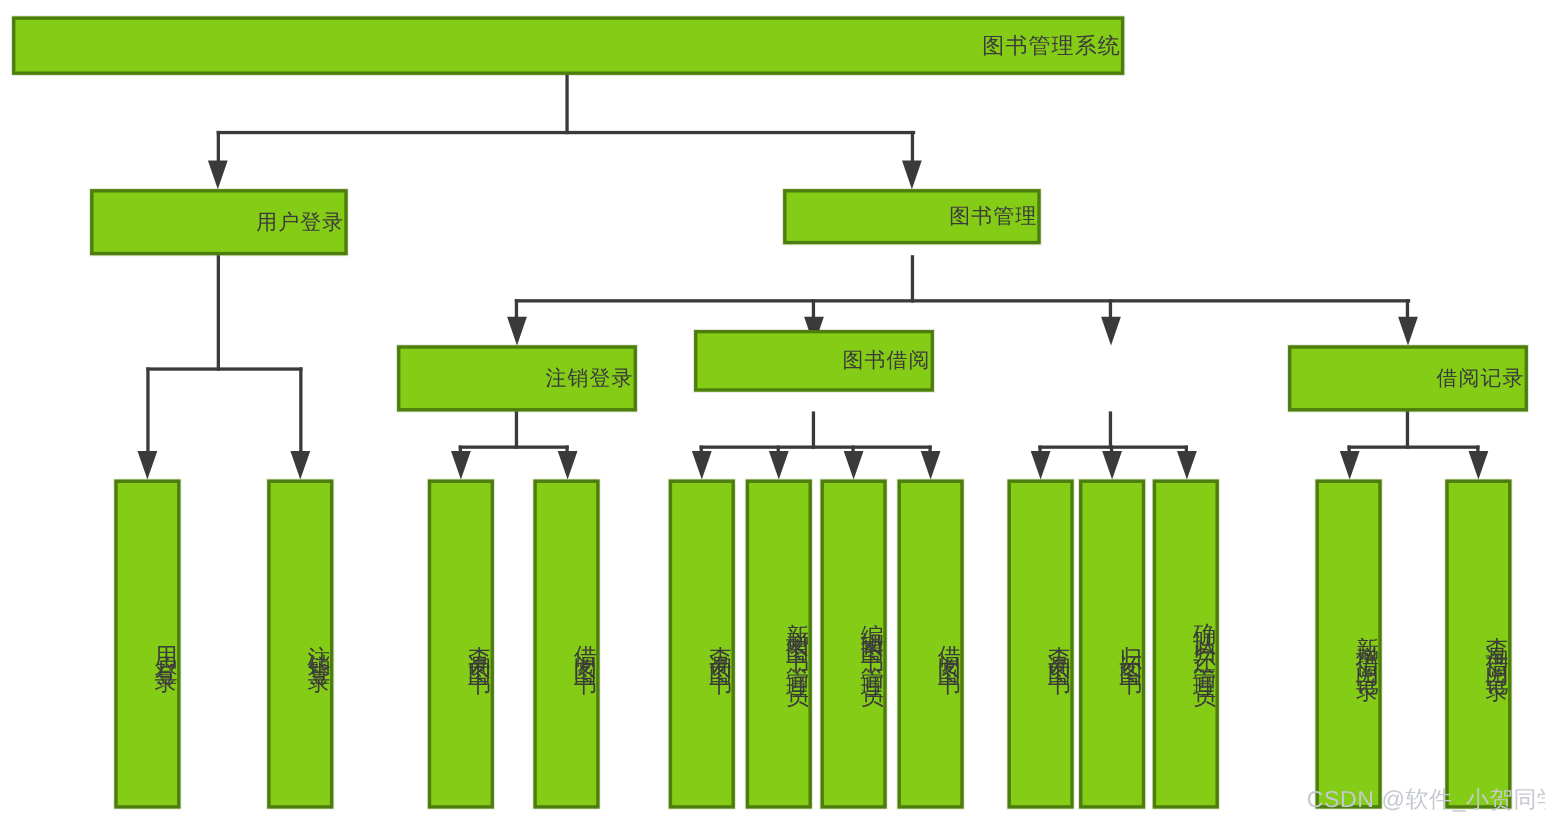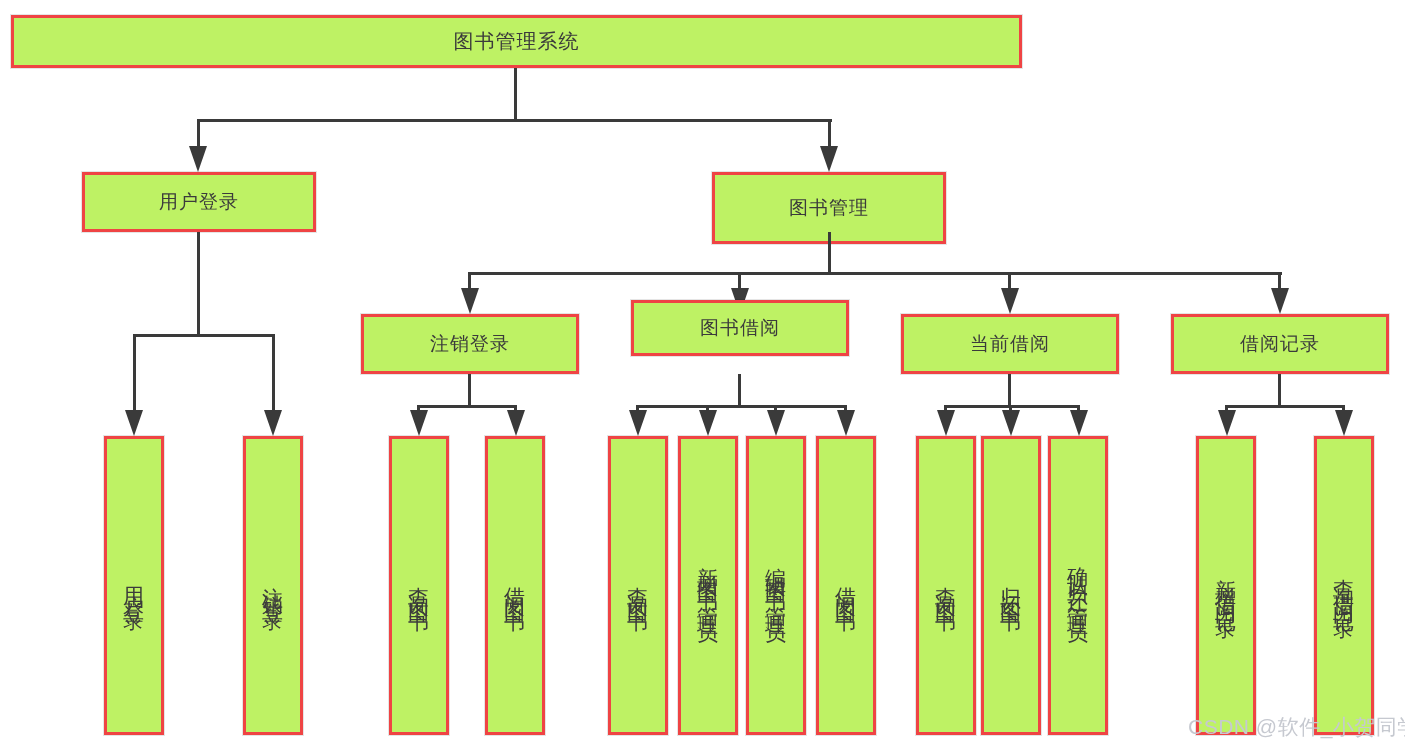--- a/index.html
+++ b/index.html
@@ -6,24 +6,24 @@
   #canvas{
     position:relative;
     width:1405px;height:747px;
     background:#ffffff;
     font-family:"Liberation Sans","DejaVu Sans",sans-serif;
     color:#3b3b3b;
     overflow:hidden;
   }
   .node{
     position:absolute;
-    background:#bef264;
-    border:3px solid #ef4444;
+    background:#84cc16;
+    border:3px solid #4d7c0f;
     box-sizing:border-box;
-    display:flex;align-items:center;justify-content:center;
+    display:flex;align-items:center;justify-content:flex-end;
     box-shadow:0 0 0 1px rgba(0,0,0,0.10);
   }
   .node.h-node{font-size:19px;letter-spacing:1px;font-weight:500;}
   .node.root{font-size:20px;}
   .node.leaf{width:60px;height:299px;top:436px;}
   .leaf .vtext{
     writing-mode:vertical-rl;
     text-orientation:mixed;
     font-size:21px;
     letter-spacing:8px;
@@ -60,21 +60,21 @@
   <div class="line" style="left:514px;top:68px;width:3px;height:54px;"></div>
   <div class="line" style="left:197px;top:119px;width:635px;height:3px;"></div>
   <div class="line" style="left:197px;top:119px;width:3px;height:33px;"></div>
   <div class="arrow" style="left:189px;top:146px;"></div>
   <div class="line" style="left:828px;top:119px;width:3px;height:33px;"></div>
   <div class="arrow" style="left:820px;top:146px;"></div>
 
   <div class="node h-node" style="left:82px;top:172px;width:234px;height:60px;">
     <span>用户登录</span>
   </div>
-  <div class="node h-node" style="left:712px;top:172px;width:234px;height:72px;">
+  <div class="node h-node" style="left:712px;top:172px;width:234px;height:50px;">
     <span>图书管理</span>
   </div>
 
   <div class="line" style="left:197px;top:232px;width:3px;height:105px;"></div>
   <div class="line" style="left:133px;top:334px;width:142px;height:3px;"></div>
   <div class="line" style="left:133px;top:334px;width:3px;height:82px;"></div>
   <div class="arrow" style="left:125px;top:410px;"></div>
   <div class="line" style="left:272px;top:334px;width:3px;height:82px;"></div>
   <div class="arrow" style="left:264px;top:410px;"></div>
 
@@ -87,23 +87,20 @@
   <div class="line" style="left:1008px;top:272px;width:3px;height:20px;"></div>
   <div class="arrow" style="left:1001px;top:288px;"></div>
   <div class="line" style="left:1278px;top:272px;width:3px;height:20px;"></div>
   <div class="arrow" style="left:1271px;top:288px;"></div>
 
   <div class="node h-node" style="left:361px;top:314px;width:218px;height:60px;">
     <span>注销登录</span>
   </div>
   <div class="node h-node" style="left:631px;top:300px;width:218px;height:56px;">
     <span>图书借阅</span>
-  </div>
-  <div class="node h-node" style="left:901px;top:314px;width:218px;height:60px;">
-    <span>当前借阅</span>
   </div>
   <div class="node h-node" style="left:1171px;top:314px;width:218px;height:60px;">
     <span>借阅记录</span>
   </div>
 
   <div class="line" style="left:468px;top:374px;width:3px;height:34px;"></div>
   <div class="line" style="left:417px;top:405px;width:100px;height:3px;"></div>
   <div class="line" style="left:417px;top:405px;width:3px;height:15px;"></div>
   <div class="arrow" style="left:410px;top:410px;"></div>
   <div class="line" style="left:514px;top:405px;width:3px;height:15px;"></div>

